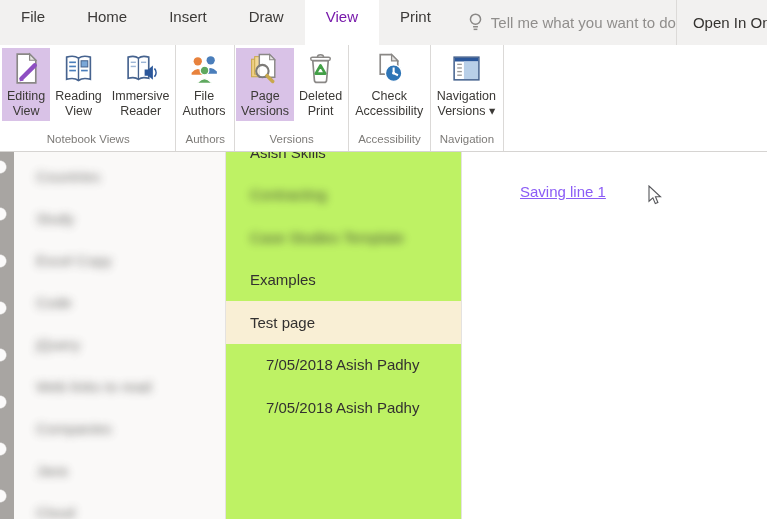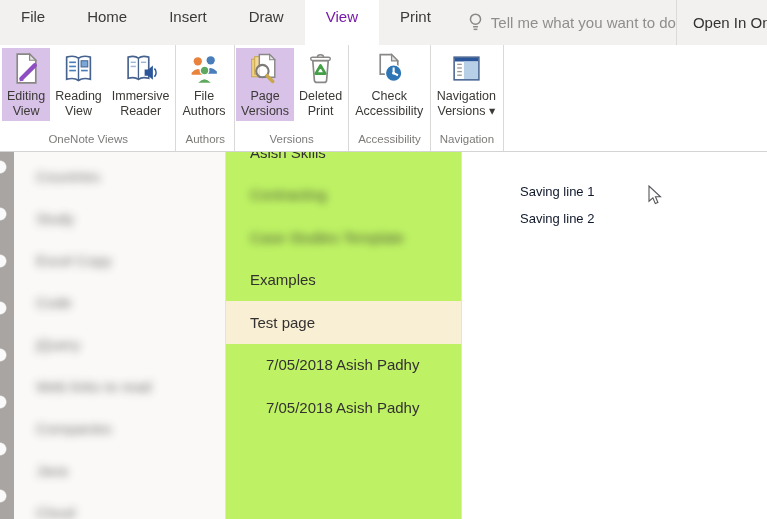--- a/index.html
+++ b/index.html
@@ -38,21 +38,21 @@
     padding:4px 0 0 22px; overflow:hidden; }
   .snav-item { height:42px; line-height:42px; font-size:15px; color:#5d5b59; cursor:pointer; }
   .redacted { filter:blur(4px); opacity:.85; }
   .pagelist { width:236px; background:#bef264; border-right:1px solid #e4e2e0; overflow:hidden; }
   .page-item { height:42.5px; display:flex; align-items:center; padding-left:24px;
     font-size:15px; color:#333130; cursor:pointer; }
   .page-item.clipped { margin-top:-21px; }
   .page-item.selected { background:#f9efd5; }
   .page-item.indent { padding-left:40px; }
   .canvas { flex:1; background:#fff; padding:26px 0 0 58px; }
-  .canvas-line { font-size:13px; line-height:27px; color:#0f172a; }
+  .canvas-line { font-size:15px; line-height:27px; color:#8b5cf6;text-decoration:underline; }
   .bottom-strip { position:absolute; left:0; bottom:0; width:463px; height:6px;
     background:linear-gradient(to right, #b6b3b0 0 226px, #dbd9d7 226px 100%); }
   .cursor { position:absolute; left:648px; top:33px; width:14px; height:21px; }
 </style>
 </head>
 <body>
 
 <div class="menubar">
   <div id="menu-tabs" style="display:flex">
       <div class="tab">File</div>
@@ -108,21 +108,21 @@
       <line x1="6.5" y1="10" x2="11.5" y2="10" stroke="#9db6d6" stroke-width="1.4"></line>
       <line x1="6.5" y1="14" x2="11.5" y2="14" stroke="#9db6d6" stroke-width="1.4"></line>
       <line x1="16.5" y1="10" x2="21.5" y2="10" stroke="#9db6d6" stroke-width="1.4"></line>
       <path d="M20 17 h3.5 l4.5 -4 v14 l-4.5 -4 H20 Z" fill="#2b579a"></path>
       <path d="M29.5 16 a6 6 0 0 1 0 8" fill="none" stroke="#2b579a" stroke-width="1.6"></path>
     </svg>
   <div class="rbtn-line">Immersive</div>
           <div class="rbtn-line">Reader</div>
         </div>
       </div>
-      <div class="rgroup-label">OneNote Views</div>
+      <div class="rgroup-label">Notebook Views</div>
     </div>
     <div class="rgroup">
       <div class="rgroup-buttons">
         <div class="rbtn">
     <svg viewBox="0 0 32 32">
       <circle cx="9.5" cy="9" r="4" fill="#e8823d"></circle>
       <path d="M3.5 20 q6 -7 12 0 v2 h-12 Z" fill="#e8823d"></path>
       <circle cx="22" cy="8" r="4" fill="#4a7ebb"></circle>
       <path d="M16 19 q6 -7 12 0 v2 h-12 Z" fill="#4a7ebb"></path>
       <circle cx="16" cy="18" r="4.2" fill="#5fa85f" stroke="#fff" stroke-width="1.2"></circle>
@@ -229,19 +229,18 @@
       </div>
       <div class="page-item indent">
         <span>7/05/2018 Asish Padhy</span>
       </div>
       <div class="page-item indent">
         <span>7/05/2018 Asish Padhy</span>
       </div>
     </div>
   <div class="canvas" id="page-canvas">
       <div class="canvas-line">Saving line 1</div>
-      <div class="canvas-line">Saving line 2</div>
     </div>
   <div class="bottom-strip"></div>
   <svg class="cursor" viewBox="0 0 14 21">
     <path d="M1 1 L1 16.2 L4.9 12.8 L7.3 18.6 L9.9 17.5 L7.5 11.8 L12.5 11.8 Z" fill="#fdfdfd" stroke="#55565a" stroke-width="1.1"></path>
   </svg>
 </div>
 
 </body></html>

